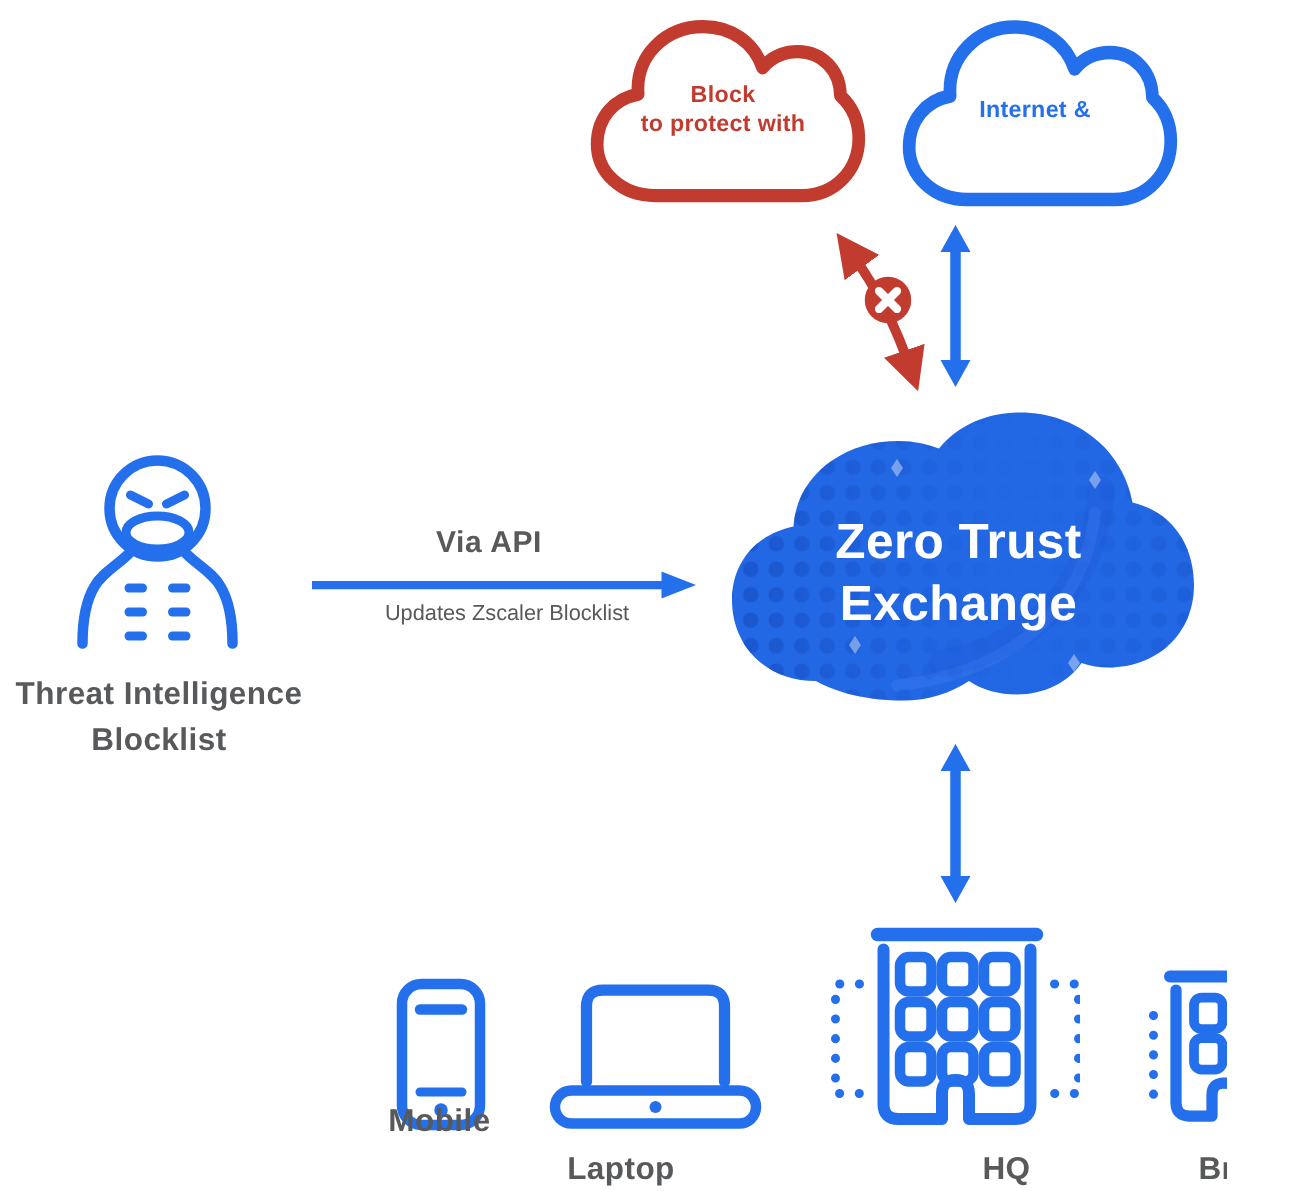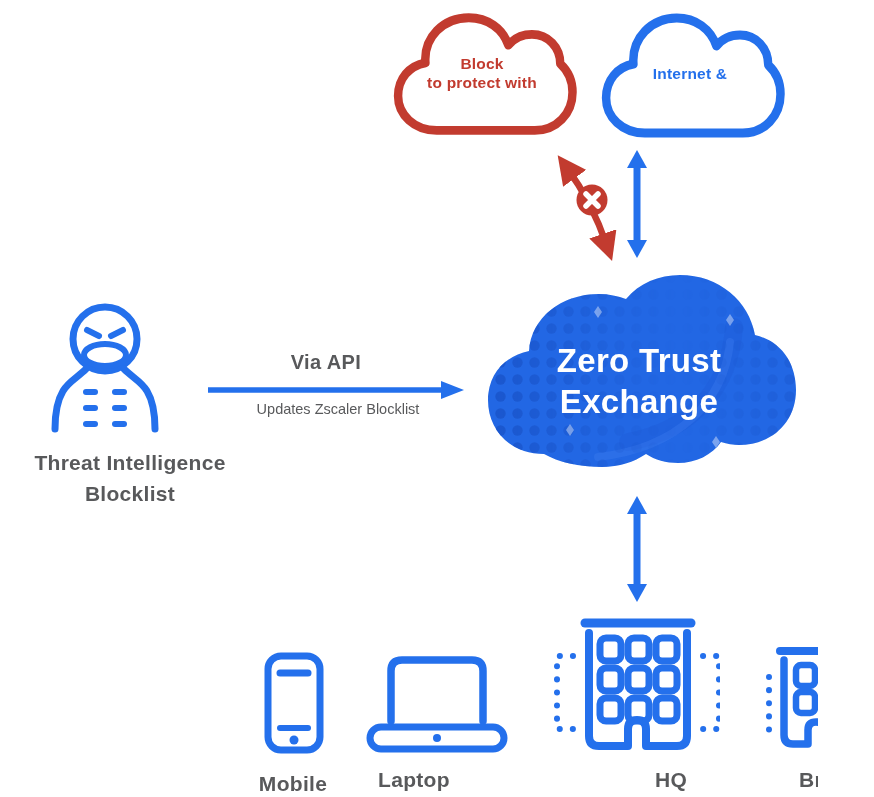--- a/index.html
+++ b/index.html
@@ -10,21 +10,21 @@
   .cloud-text.red{color:#C23B2F;font-size:15.5px;line-height:19px;}
   .cloud-text.blue{color:#2470EC;font-size:15.5px;line-height:19px;}
   .zte-text{position:absolute;text-align:center;color:#fff;font-weight:700;
             font-size:33px;line-height:41px;letter-spacing:.3px;}
   .via-api{position:absolute;text-align:center;color:#58595B;font-weight:700;
            font-size:20px;letter-spacing:.4px;}
   .api-note{position:absolute;text-align:center;color:#58595B;font-weight:400;
             font-size:14.5px;line-height:20px;}
   .big-label{position:absolute;text-align:center;color:#58595B;font-weight:700;
              font-size:21px;letter-spacing:.3px;}
-  .threat-label{line-height:31px;padding-left:24px;}
+  .threat-label{line-height:31px;}
   svg{display:block;}
 </style>
 </head>
 <body>
 
 <div id="canvas">
 
   <svg class="abs" style="left:383px;top:6px;" width="198" height="142" viewBox="0 0 210 145" preserveAspectRatio="none">
     <path d="M 57,127 C 33,127 16,111 16,92 C 16,74 28,61 45,58 C 43,32 64,12 91,12
              C 111,12 127,23 133,40 C 139,33 148,29 158,29 C 175,29 188,42 188,59
@@ -183,18 +183,18 @@
       <rect x="67" y="20" width="19" height="21" rx="5"></rect>
       <rect x="40" y="47" width="19" height="21" rx="5"></rect>
       <rect x="67" y="47" width="19" height="21" rx="5"></rect>
     </g>
     <g stroke-width="6" stroke-dasharray="0.1 13">
       <path d="M 13,32 V 92"></path>
       <path d="M 113,32 V 92"></path>
     </g>
   </svg>
 
-  <div class="big-label" style="left:243px;top:736px;width:100px;margin-top:36px;">Mobile</div>
+  <div class="big-label" style="left:243px;top:736px;width:100px;">Mobile</div>
   <div class="big-label" style="left:364px;top:768px;width:100px;">Laptop</div>
   <div class="big-label" style="left:621px;top:768px;width:100px;">HQ</div>
   <div class="big-label" style="left:786px;top:768px;width:100px;">Branch</div>
 
 </div>
 
 </body></html>

